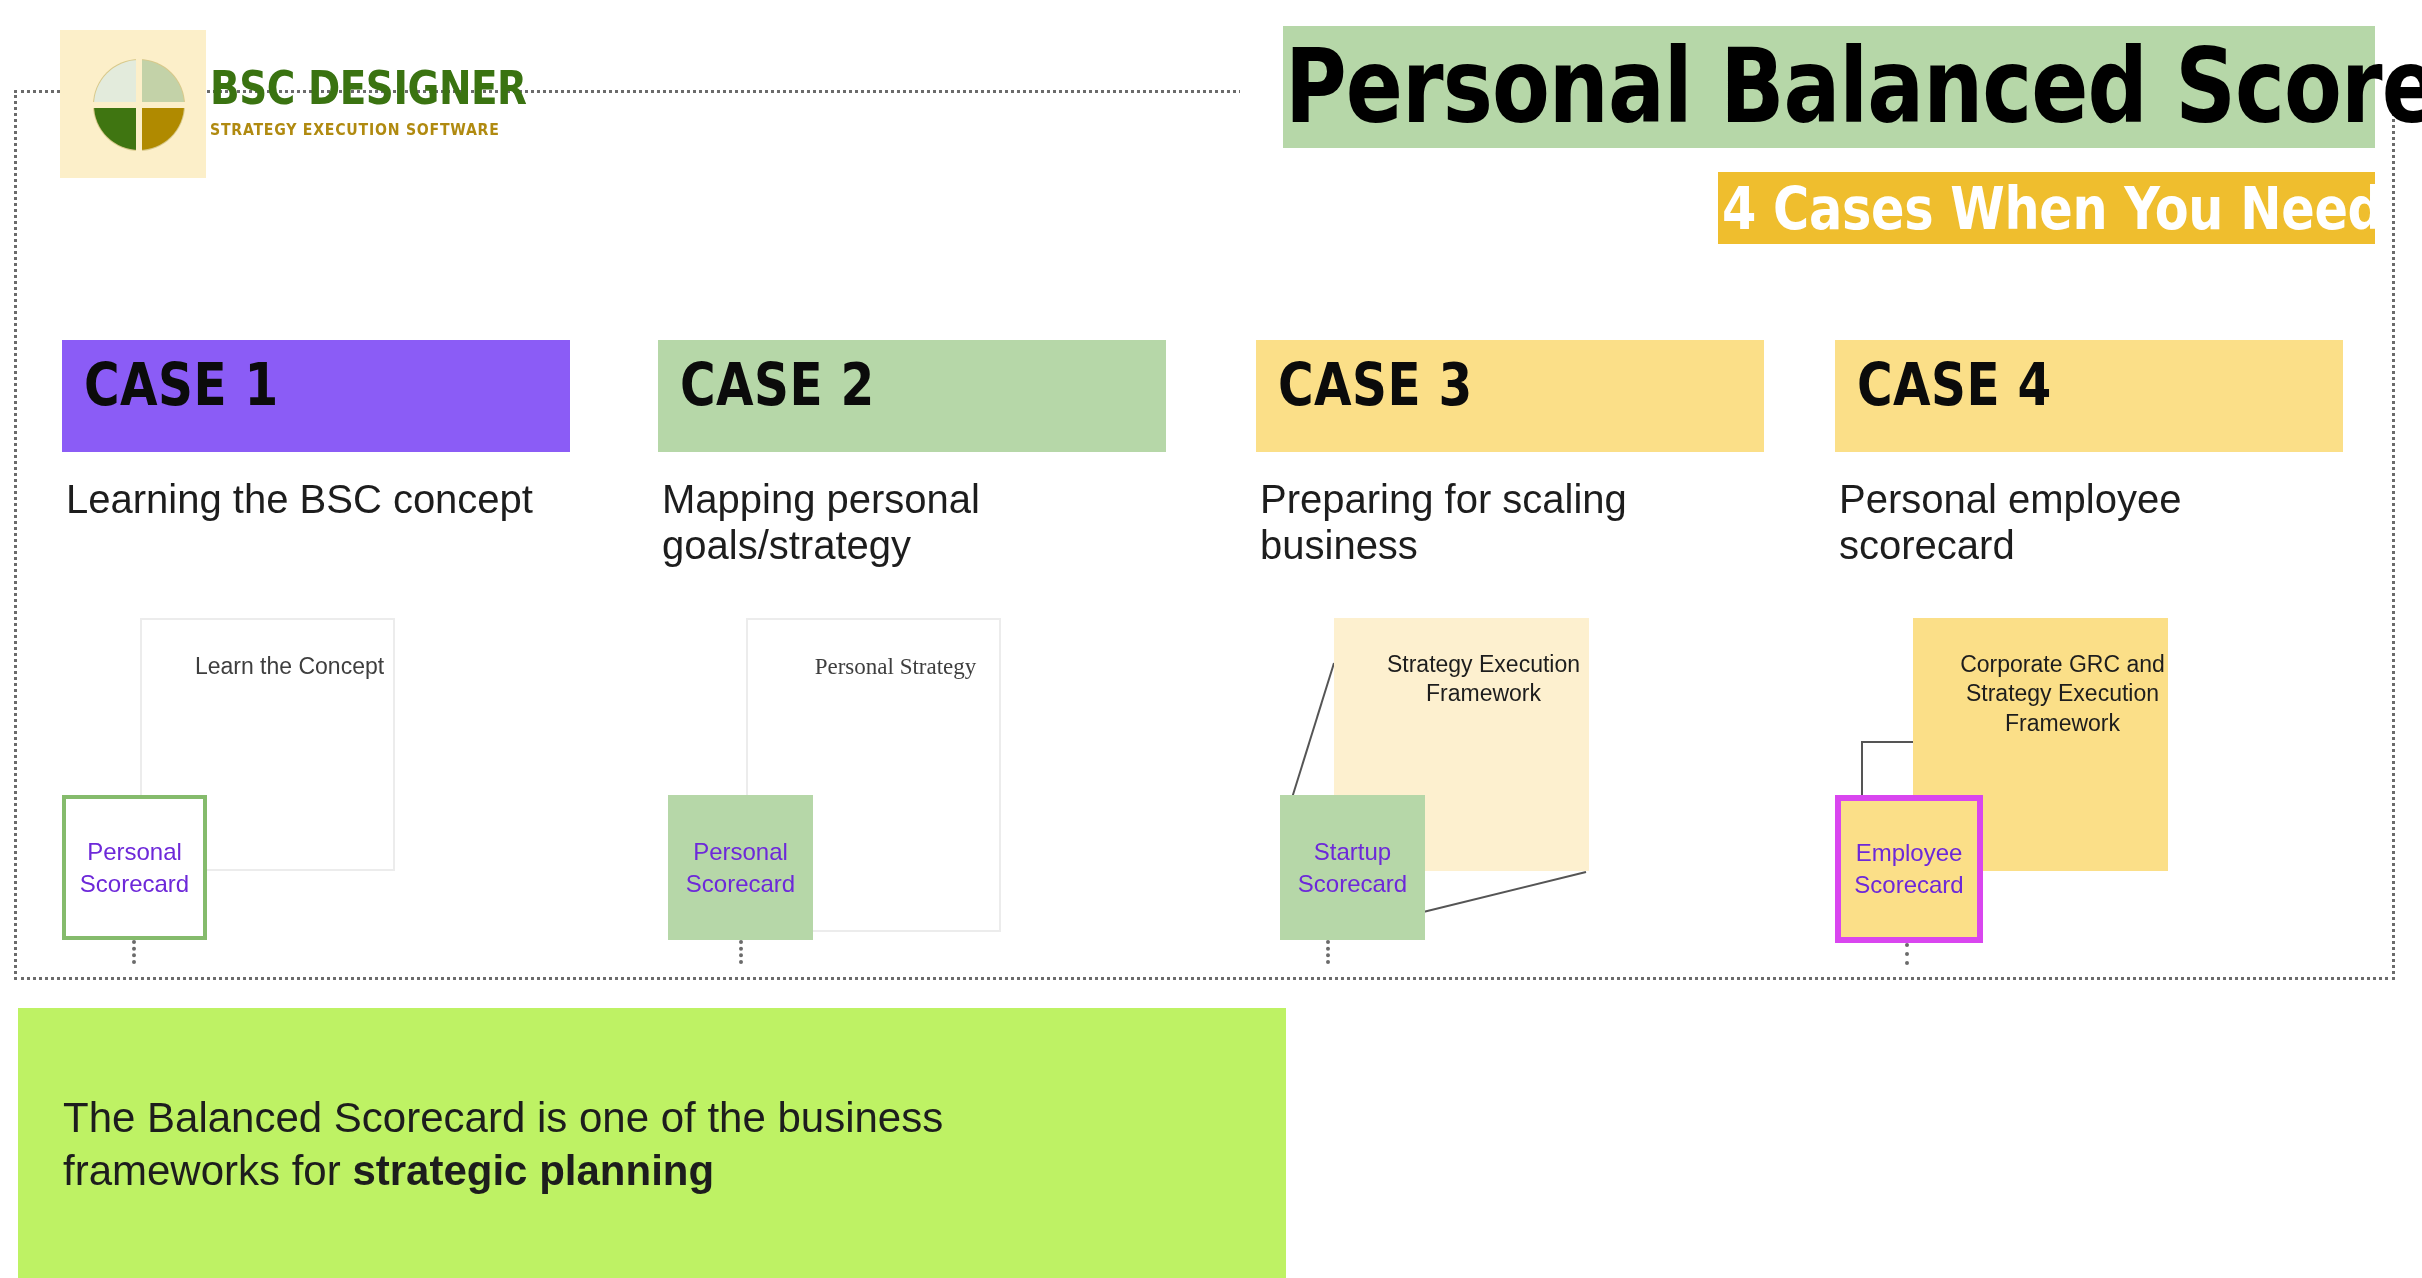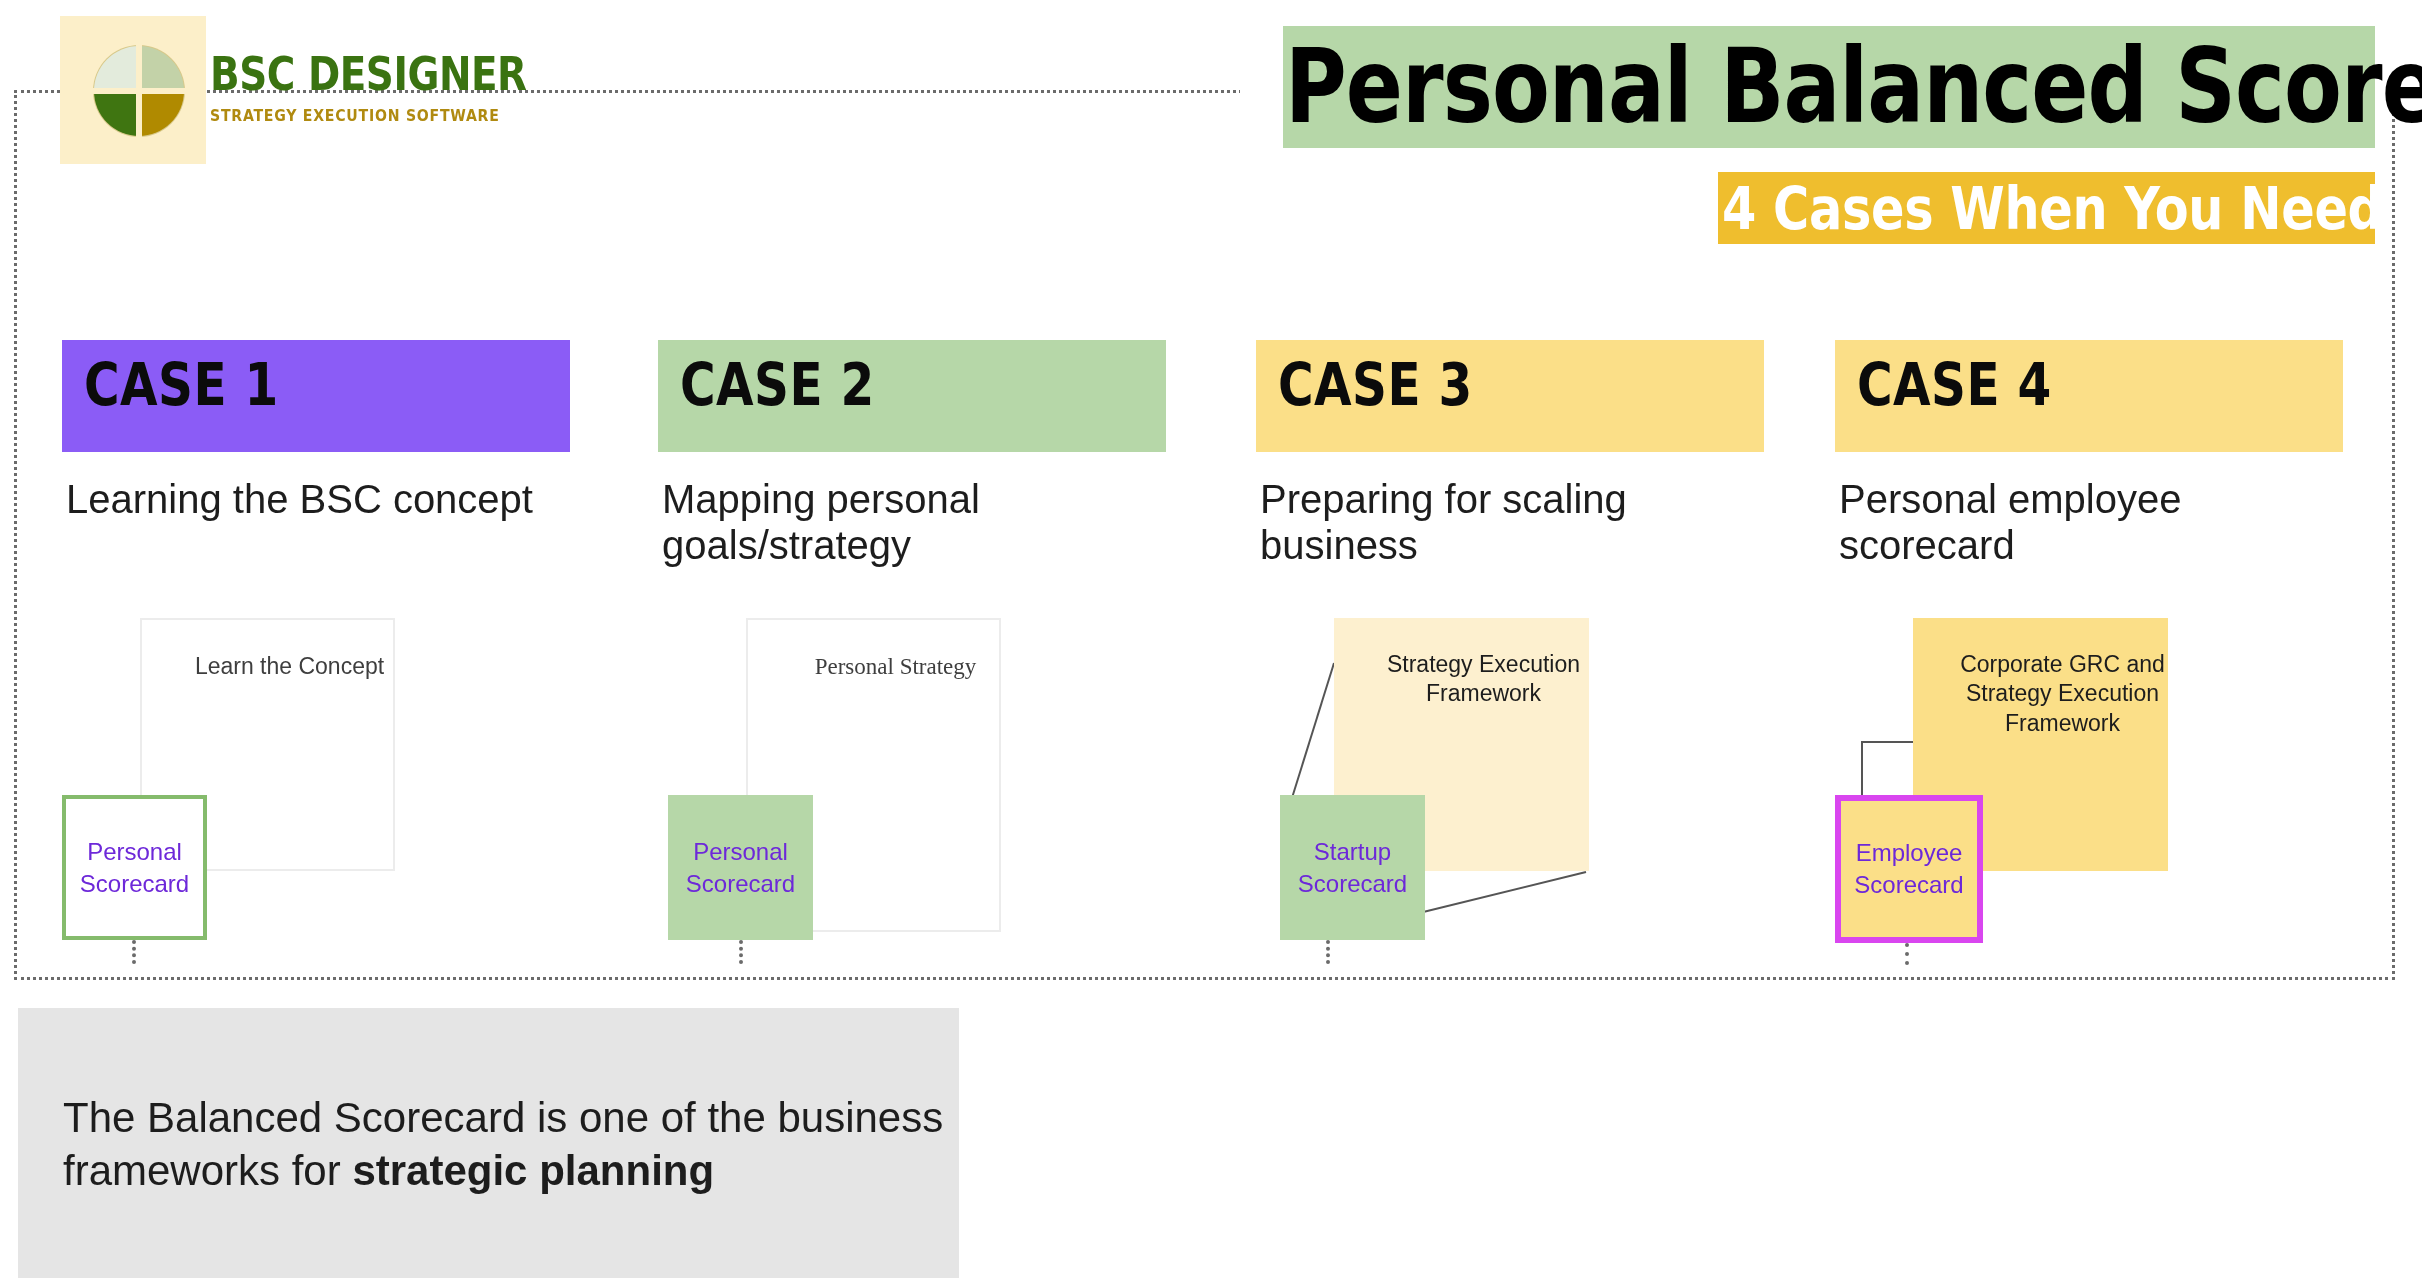--- a/index.html
+++ b/index.html
@@ -18,21 +18,21 @@
     border:3px dotted #6b6b6b;
     border-radius:1px;
     box-sizing:border-box;
     background:transparent;
   }
   .dot-mask-top{
     position:absolute;left:1240px;top:80px;width:1180px;height:26px;background:#ffffff;
   }
 
   
-  .logo-wrap{position:absolute;left:60px;top:16px;width:146px;height:120px;}
+  .logo-wrap{position:absolute;left:60px;top:30px;width:146px;height:120px;}
   .logo-bg{position:absolute;left:0;top:0;width:146px;height:148px;background:#fcefc9;}
   .logo-circle{position:absolute;left:32px;top:28px;width:94px;height:94px;}
   .logo-circle svg{display:block;}
   .logo-text{position:absolute;left:150px;top:34px;width:420px;}
   .logo-name{
     font-family:"DejaVu Sans Condensed","Liberation Sans Narrow","Liberation Sans",sans-serif;
     font-weight:bold;font-size:47px;letter-spacing:-0.5px;color:#3a7311;
     line-height:1;transform:scaleX(0.92);transform-origin:left center;white-space:nowrap;
   }
   .logo-tag{
@@ -102,22 +102,22 @@
   }
   .small-box.green-outline{background:#ffffff;border:4px solid #85bb6c;}
   .small-box.green-fill{background:#b6d7a8;}
   .small-box.gold-outline{background:#fbdf88;border:6px solid #d946ef;}
 
   .connector{position:absolute;overflow:visible;}
   .stub{position:absolute;width:0;border-left:4px dotted #6b6b6b;}
 
   
   .bottom-left{
-    position:absolute;left:18px;top:1008px;width:941px;height:270px;
-    background:#e5e5e5;
+    position:absolute;left:18px;top:1008px;width:1268px;height:270px;
+    background:#bef264;
   }
   .bottom-right{
     position:absolute;left:1206px;top:1005px;width:1170px;height:273px;
     background:#b6d7a8;
   }
   .bb-text{
     position:absolute;font-size:42px;line-height:1.26;color:#1d1d1d;font-weight:400;
   }
   .bb-text b{font-weight:bold;}
   .bl-text{left:45px;top:84px;width:1060px;}

